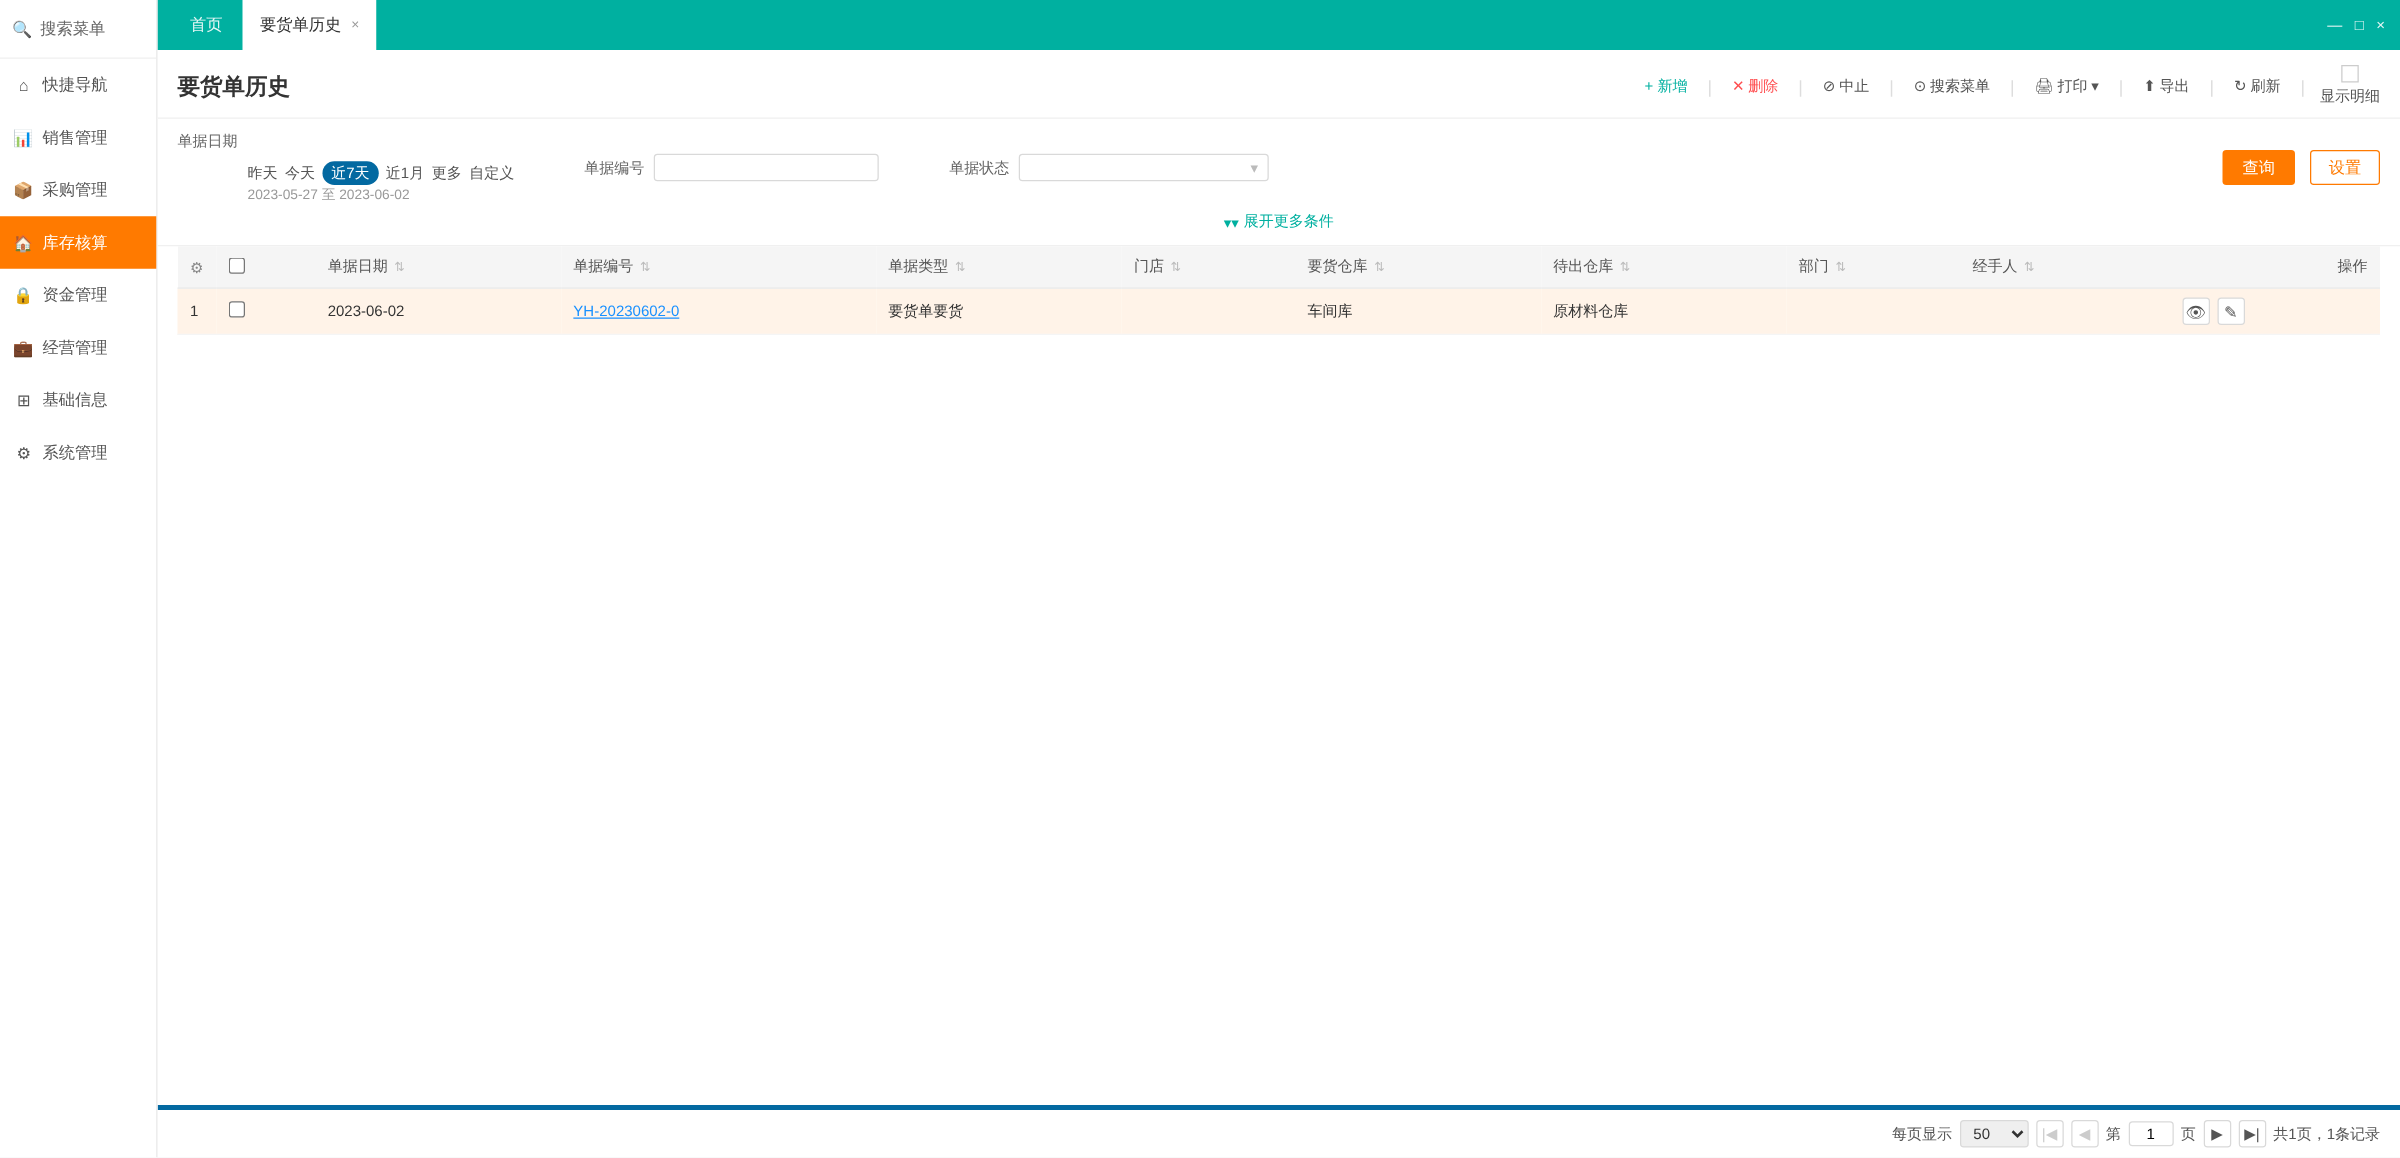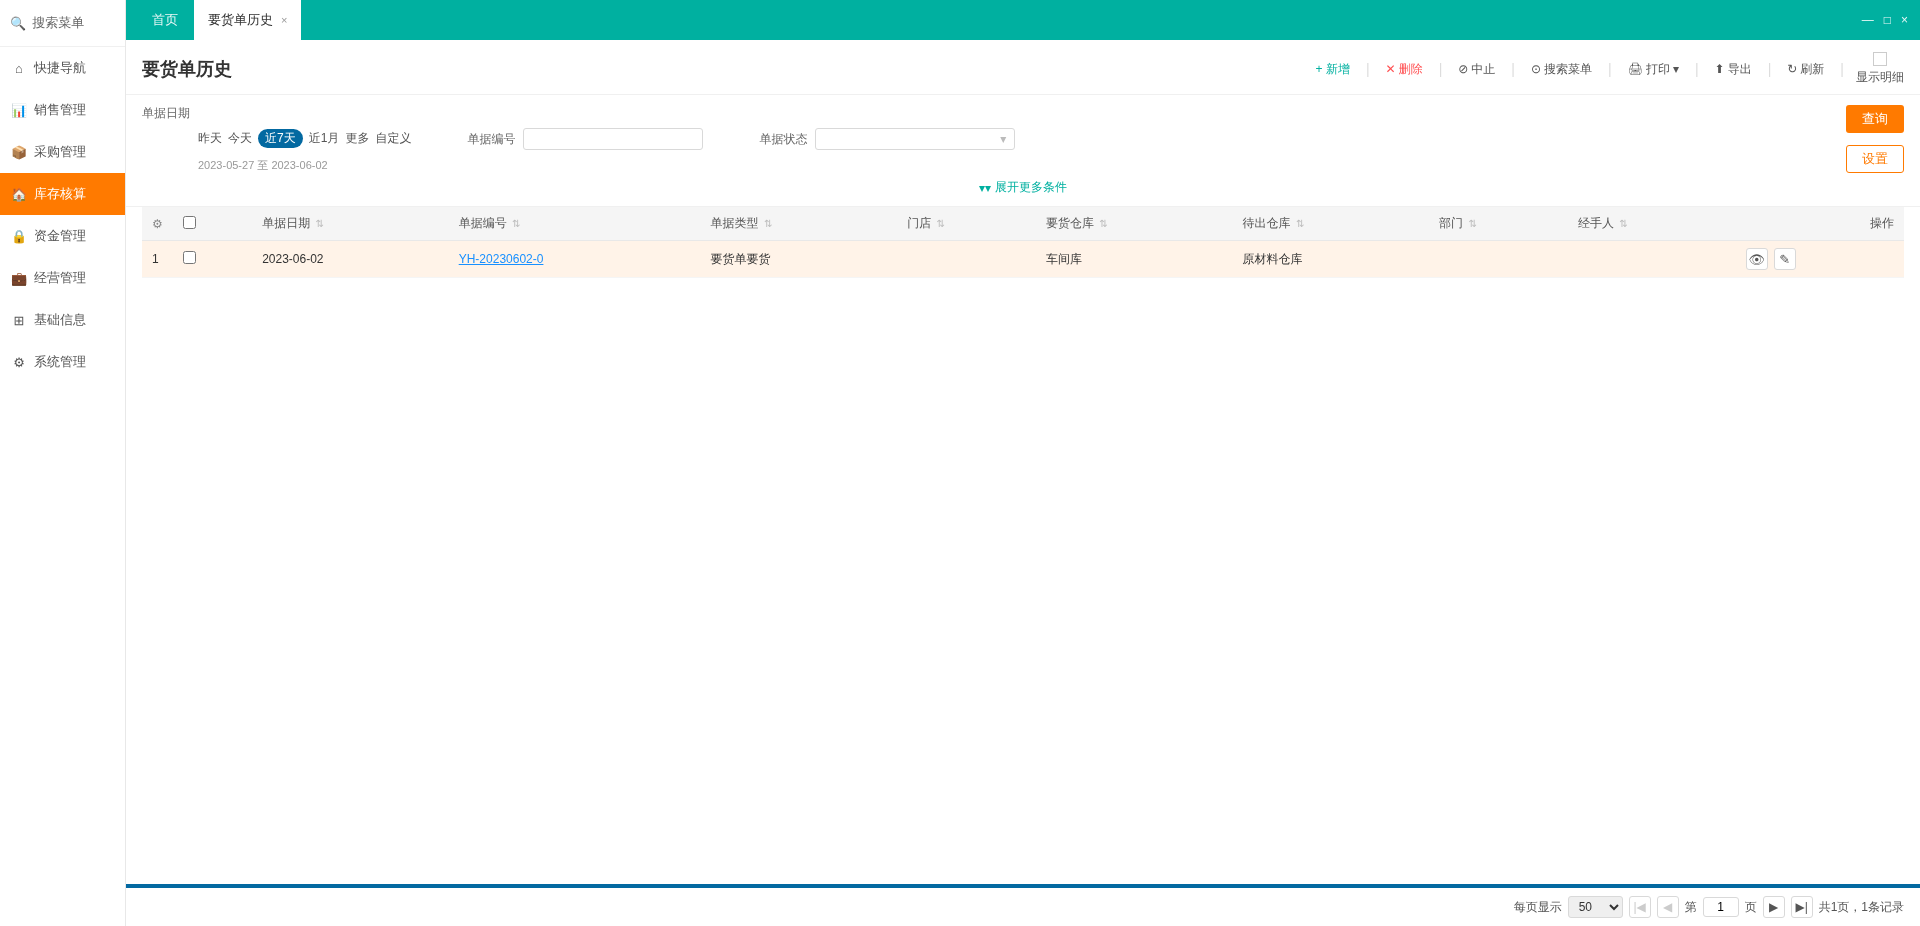--- a/index.html
+++ b/index.html
@@ -39,21 +39,21 @@
     .display-detail { display: flex; align-items: center; gap: 3px; font-size: 12px; color: #555; cursor: pointer; flex-direction: column; }
     .checkbox-small { width: 14px; height: 14px; border: 1px solid #ccc; display: inline-block; }
 
     
     .filter-area { padding: 10px 16px; border-bottom: 1px solid #f0f0f0; flex-shrink: 0; }
     .filter-row { display: flex; align-items: center; gap: 16px; margin-bottom: 6px; }
     .filter-label { color: #666; font-size: 12px; flex-shrink: 0; }
     .date-options { display: flex; align-items: center; gap: 6px; }
     .date-opt { font-size: 12px; color: #555; cursor: pointer; margin-top: 24px; }
     .date-opt.active { background: #0369a1; color: #fff; padding: 1px 7px; border-radius: 10px; }
-    .date-range { font-size: 11px; color: #999; margin-top: 10px; }
+    .date-range { font-size: 11px; color: #999; margin-top: 0; }
     .filter-input { border: 1px solid #d9d9d9; border-radius: 3px; padding: 3px 8px; font-size: 12px; width: 180px; color: #333; outline: none; }
     .filter-select { border: 1px solid #d9d9d9; border-radius: 3px; padding: 3px 8px; font-size: 12px; width: 200px; color: #333; background: #fff; outline: none; cursor: pointer; display: flex; align-items: center; justify-content: space-between; }
     .expand-more { display: flex; align-items: center; justify-content: center; gap: 4px; color: #00b0a0; font-size: 12px; cursor: pointer; margin-top: 4px; }
 
     
     .table-wrap { flex: 1; overflow: auto; padding: 0 16px; }
     table { width: 100%; border-collapse: collapse; font-size: 12px; }
     thead tr { background: #f5f5f5; }
     thead th { padding: 8px 10px; text-align: left; color: #555; font-weight: normal; border-bottom: 1px solid #e8e8e8; white-space: nowrap; position: relative; }
     thead th .sort-icon { font-size: 10px; color: #bbb; margin-left: 2px; }
@@ -212,21 +212,21 @@
         <div style="display:flex;align-items:center;gap:8px;margin-left:40px;flex:1;">
           <span class="filter-label">单据状态</span>
           <div style="flex:1;max-width:280px;position:relative;">
             <div class="filter-select">
               <span></span>
               <span style="color:#bbb;">▾</span>
             </div>
           </div>
         </div>
 
-        <div style="display:flex;flex-direction:column;gap:12px;border-radius:17px;">
+        <div style="display:flex;gap:12px;border-radius:17px;">
           <button class="btn-primary">查询</button>
           <button class="btn-secondary">设置</button>
         </div>
       </div>
 
       <div class="expand-more">
         <span>▾▾</span>
         <span>展开更多条件</span>
       </div>
     </div>

